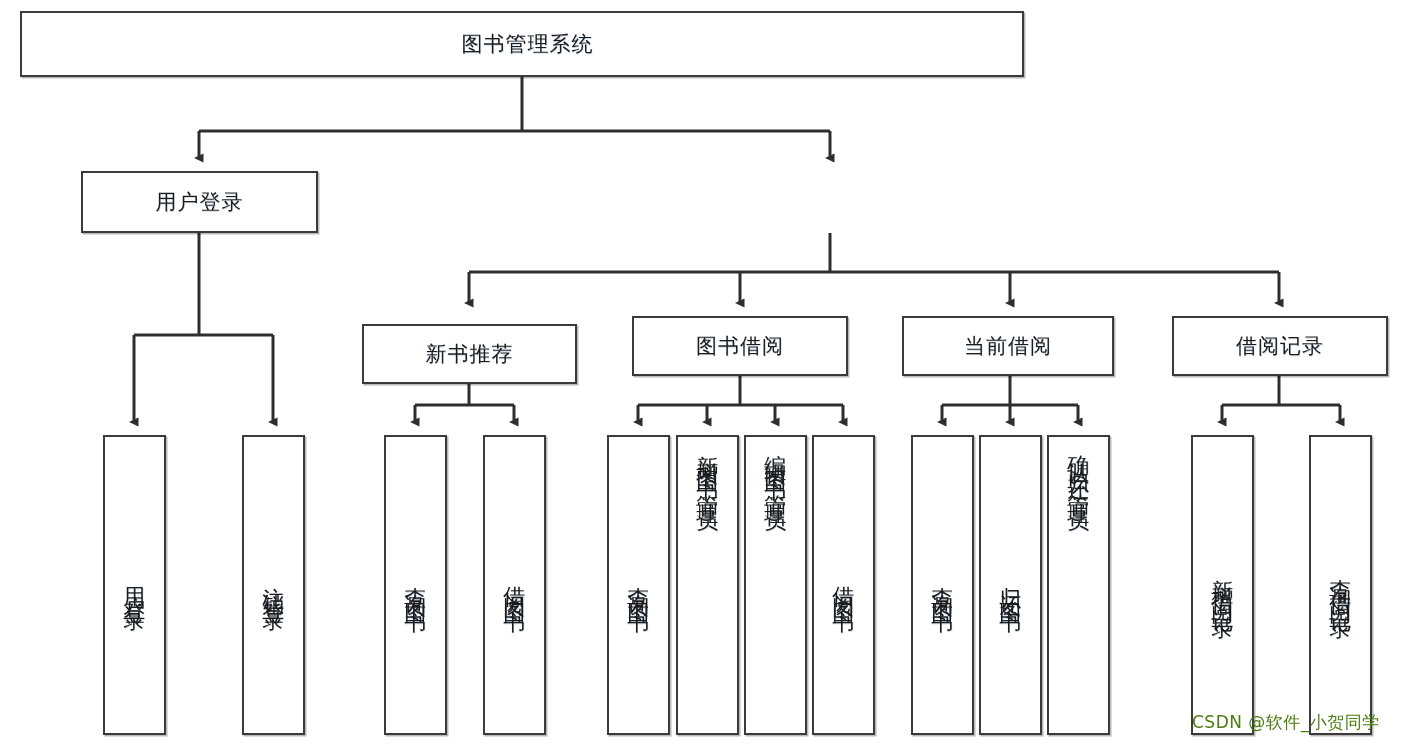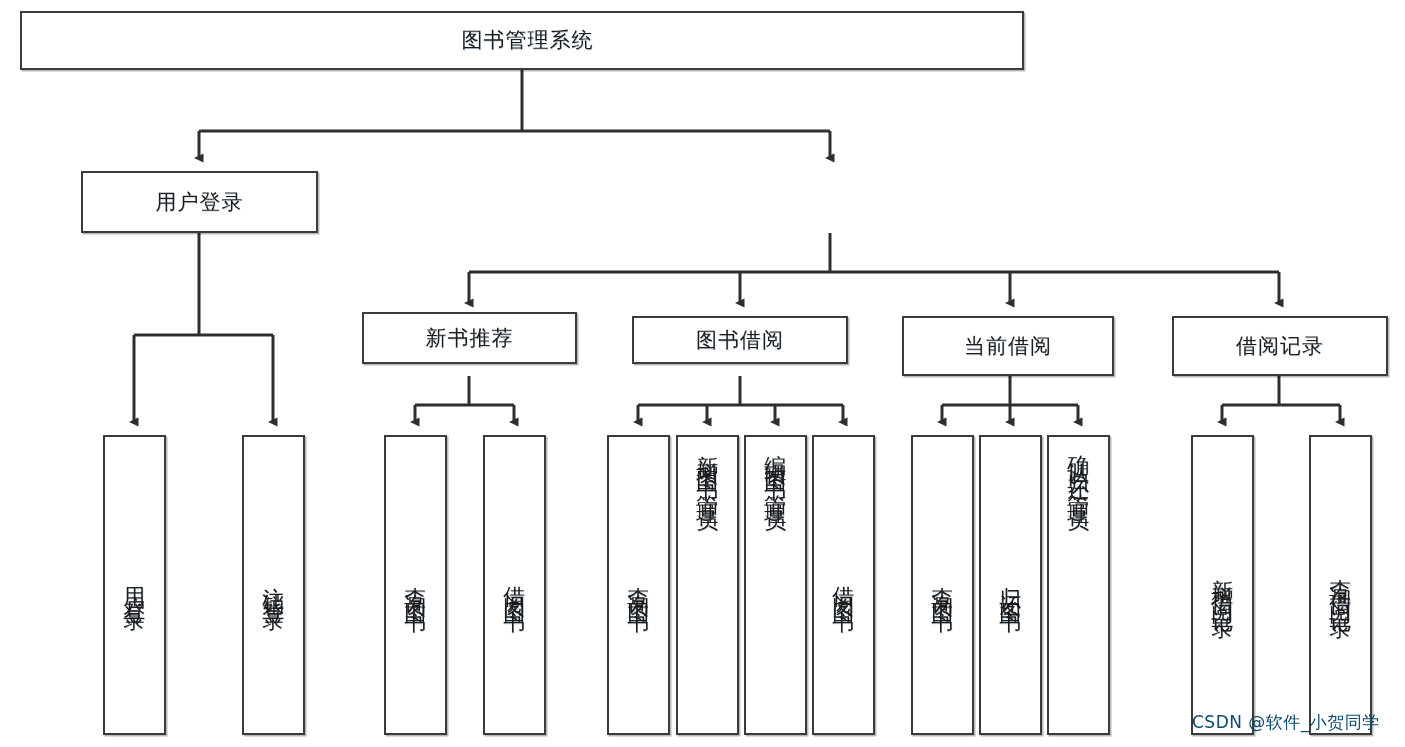--- a/index.html
+++ b/index.html
@@ -44,21 +44,21 @@
     white-space:normal;
     margin-top:0;
   }
   .node-box.leaf.centered{align-items:center;}
   .node-box.leaf.centered .node-label{margin-top:0;}
 
   .watermark{
     position:absolute;
     left:1192px;top:711px;
     font-size:17px;
-    color:#0c4a6e;
+    color:#4d7c0f;
     letter-spacing:0.5px;
     white-space:nowrap;
     font-family:"DejaVu Sans","Liberation Sans",sans-serif;
   }
 </style>
 </head>
 <body>
 
 <div id="diagram-root">
 
@@ -105,32 +105,32 @@
       <path d="M1010,405 L1010,422" marker-end="url(#arrow)"></path>
       <path d="M1078,405 L1078,422" marker-end="url(#arrow)"></path>
 
       <path d="M1279,376 L1279,405"></path>
       <path d="M1222,405 L1340,405"></path>
       <path d="M1222,405 L1222,422" marker-end="url(#arrow)"></path>
       <path d="M1340,405 L1340,422" marker-end="url(#arrow)"></path>
     </g>
   </svg>
 
-  <div class="node-box" style="left:20px;top:11px;width:1004px;height:59px;padding-left:11px;">
+  <div class="node-box" style="left:20px;top:11px;width:1004px;height:66px;padding-left:11px;">
     <span class="node-label">图书管理系统</span>
   </div>
 
   <div class="node-box" style="left:81px;top:171px;width:237px;height:62px;">
     <span class="node-label">用户登录</span>
   </div>
 
-  <div class="node-box" style="left:362px;top:312px;width:215px;height:52px;">
+  <div class="node-box" style="left:362px;top:324px;width:215px;height:60px;">
     <span class="node-label">新书推荐</span>
   </div>
-  <div class="node-box" style="left:632px;top:316px;width:216px;height:48px;">
+  <div class="node-box" style="left:632px;top:316px;width:216px;height:60px;">
     <span class="node-label">图书借阅</span>
   </div>
   <div class="node-box" style="left:902px;top:316px;width:212px;height:60px;">
     <span class="node-label">当前借阅</span>
   </div>
   <div class="node-box" style="left:1172px;top:316px;width:216px;height:60px;">
     <span class="node-label">借阅记录</span>
   </div>
 
   <div class="node-box leaf centered" style="left:103px;top:435px;width:63px;height:300px;">

